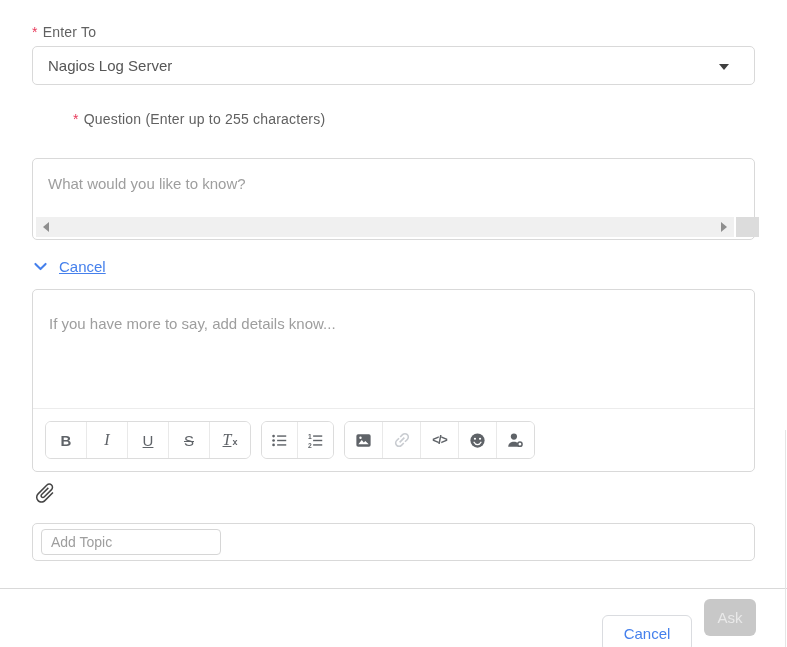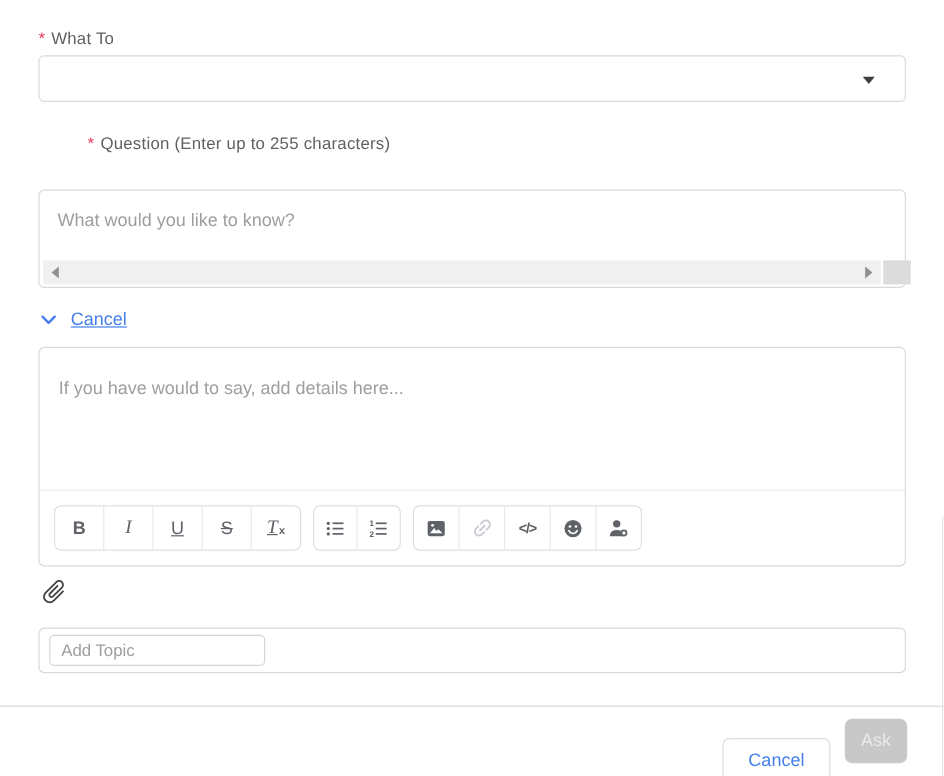--- a/index.html
+++ b/index.html
@@ -104,23 +104,24 @@
     display:flex;align-items:center;justify-content:center;box-sizing:border-box;
     font-family:"Liberation Sans", sans-serif;
   }
   .cancel-btn{left:602px;top:599px;width:90px;background:#fff;border:1px solid #dadce0;color:#4580ec;margin-top:16px;}
   .ask-btn{left:704px;top:599px;width:52px;background:#c8c8c8;border:none;color:#e9e9e9;}
   .right-edge{left:785px;top:430px;width:1px;height:217px;background:#e5e5e5;}
 </style>
 </head>
 <body>
 
-<div class="abs field-label" style="left:32px;top:24px;"><span class="req">*</span><span>What To</span></div>
+<div class="abs field-label" style="left:32px;top:24px;"><span class="req">*</span><span>Enter To</span></div>
 
 <div class="abs select-box">
+  <span class="select-value">Nagios Log Server</span>
   <span class="select-caret"></span>
 </div>
 
 <div class="abs field-label" style="left:32px;top:111px;margin-left:41px;"><span class="req">*</span><span>Question (Enter up to 255 characters)</span></div>
 
 <textarea class="abs q-textarea" placeholder="What would you like to know?" style=""></textarea>
 
 <div class="abs hscroll-track">
   <span class="arrow-left"></span>
   <span class="arrow-right"></span>
@@ -128,21 +129,21 @@
 <div class="abs hscroll-corner"></div>
 
 <div class="abs details-toggle">
   <svg width="17" height="17" viewBox="0 0 20 20">
       <path d="M4 7l6 6 6-6" stroke="#4580ec" stroke-width="2.4" fill="none" stroke-linecap="round" stroke-linejoin="round"></path>
     </svg>
   <a class="details-link">Cancel</a>
 </div>
 
 <div class="abs editor">
-  <div class="editor-placeholder">If you have would to say, add details here...</div>
+  <div class="editor-placeholder">If you have more to say, add details know...</div>
   <div class="editor-toolbar">
 
     <div class="tb-group">
       <div class="tb-btn">
           <span class="g-bold">B</span>
         </div>
       <div class="tb-btn">
           <span class="g-italic">I</span>
         </div>
       <div class="tb-btn">

